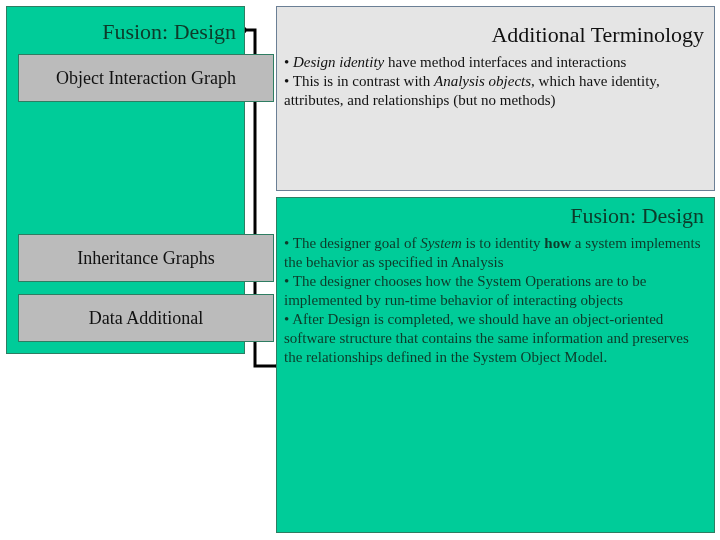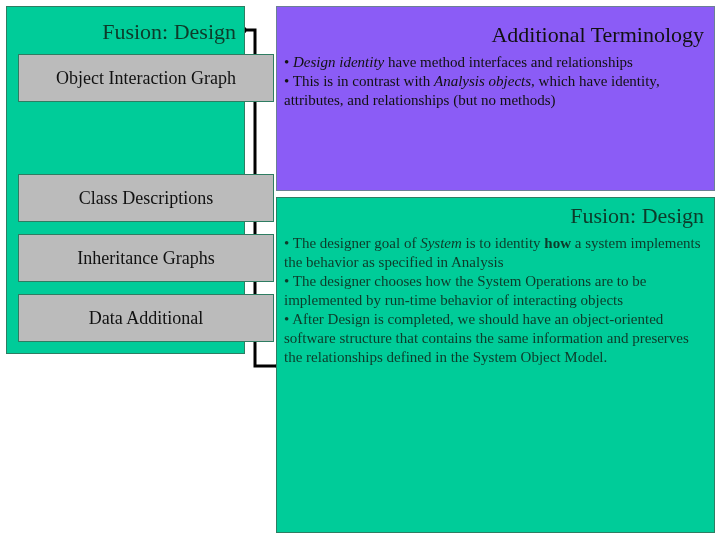--- a/index.html
+++ b/index.html
@@ -3,21 +3,21 @@
 <meta charset="utf-8">
 <style>
   html, body { margin:0; padding:0; }
   body { width:720px; height:540px; background:#ffffff; position:relative; overflow:hidden;
          font-family:"Liberation Serif", "DejaVu Serif", serif; color:#111; }
   .panel { position:absolute; box-sizing:border-box; }
   #left-panel { left:6px; top:6px; width:239px; height:348px; background:#00cc99; border:1px solid #2e7d62; }
   #left-title { position:absolute; right:8px; top:12px; font-size:22px; color:#0d3b2a; white-space:nowrap; }
   .gbox { position:absolute; left:11px; width:256px; height:48px; background:#bbbbbb; border:1px solid #2e7d62;
           box-sizing:border-box; display:flex; align-items:center; justify-content:center; font-size:18px; color:#111; }
-  #blue-panel { left:276px; top:6px; width:439px; height:185px; background:#8b5cf6; border:1px solid #6b7f95; }
+  #blue-panel { left:276px; top:6px; width:439px; height:185px; background:#e5e5e5; border:1px solid #6b7f95; }
   #green-panel { left:276px; top:197px; width:439px; height:336px; background:#00cc99; border:1px solid #2e7d62; }
   .ptitle { position:absolute; right:10px; font-size:22px; white-space:nowrap; }
   #blue-title { top:15px; color:#111; }
   #green-title { top:5px; color:#0d3b2a; }
   .body-text { position:absolute; left:7px; right:12px; font-size:15px; line-height:19px; }
   #blue-body { top:46px; color:#111; }
   #green-body { top:36px; color:#0d3b2a; }
   .body-text p { margin:0; }
   svg#connector { position:absolute; left:0; top:0; }
 </style>
@@ -26,29 +26,28 @@
 
 <svg id="connector" width="720" height="540">
   <polyline points="243,30 255,30 255,366 279,366" fill="none" stroke="#000" stroke-width="3"></polyline>
   <circle cx="243" cy="30" r="3.5" fill="#000"></circle>
   <circle cx="279" cy="366" r="3.5" fill="#000"></circle>
 </svg>
 
 <div class="panel" id="left-panel">
   <div id="left-title">Fusion: Design</div>
   <div class="gbox" style="top:47px">Object Interaction Graph</div>
-  <div class="gbox" style="top:167px">Class Descriptions</div>
   <div class="gbox" style="top:227px">Inheritance Graphs</div>
   <div class="gbox" style="top:287px">Data Additional</div>
 </div>
 
 <div class="panel" id="blue-panel">
   <div class="ptitle" id="blue-title">Additional Terminology</div>
   <div class="body-text" id="blue-body">
-    <p><span>• </span><em>Design identity</em><span> have method interfaces and relationships</span></p>
+    <p><span>• </span><em>Design identity</em><span> have method interfaces and interactions</span></p>
     <p><span>• This is in contrast with </span><em>Analysis objects</em><span>, which have identity, attributes, and relationships (but no methods)</span></p>
   </div>
 </div>
 
 <div class="panel" id="green-panel">
   <div class="ptitle" id="green-title">Fusion: Design</div>
   <div class="body-text" id="green-body">
     <p><span>• The designer goal of </span><em>System</em><span> is to identity </span><strong>how</strong><span> a system implements the behavior as specified in Analysis</span></p>
     <p>• The designer chooses how the System Operations are to be implemented by run-time behavior of interacting objects</p>
     <p>• After Design is completed, we should have an object-oriented software structure that contains the same information and preserves the relationships defined in the System Object Model.</p>

